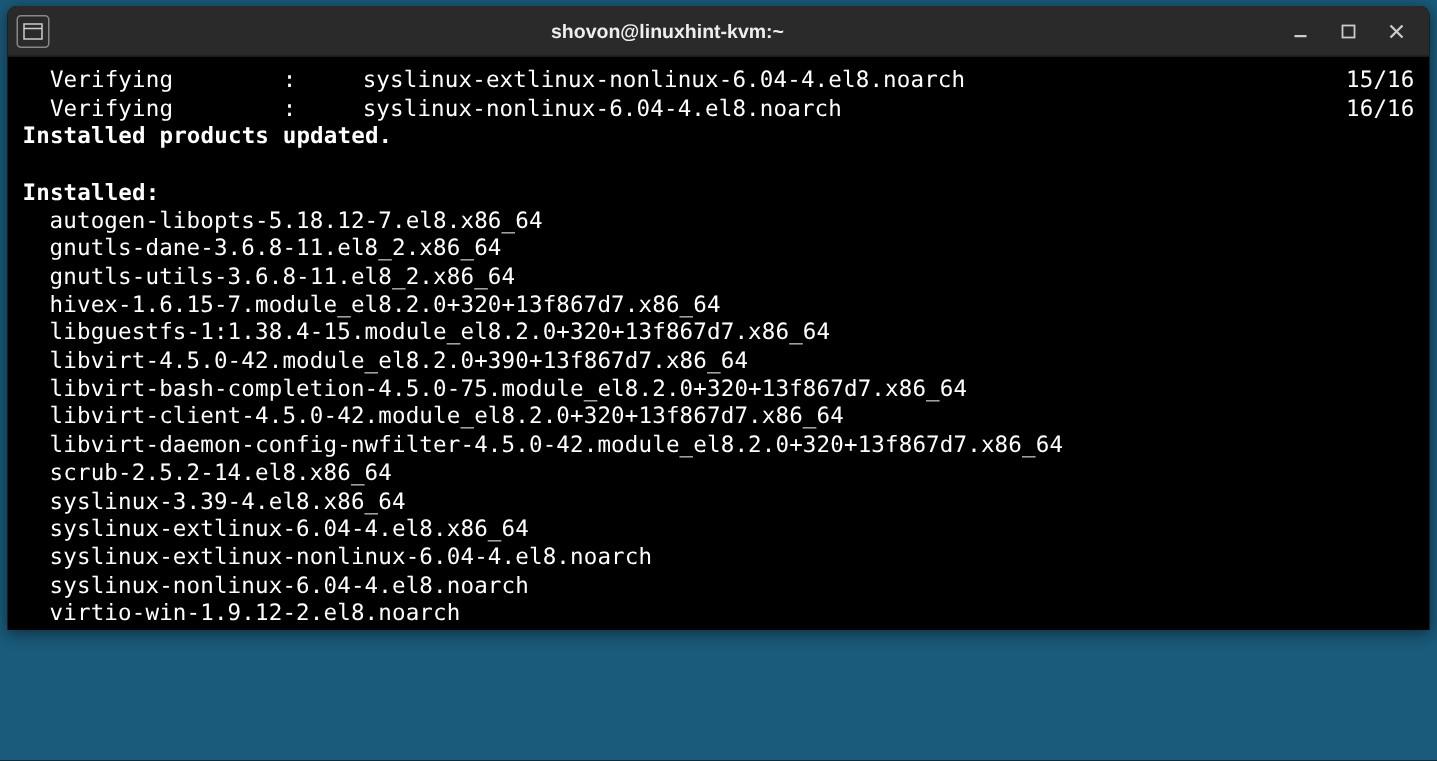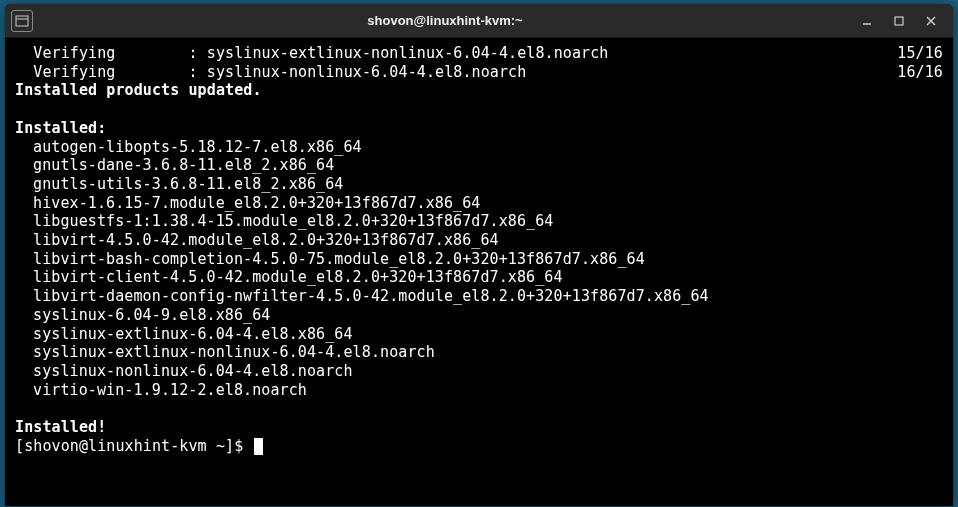--- a/index.html
+++ b/index.html
@@ -9,21 +9,21 @@
     }
     body {
       width: 958px;
       height: 507px;
       background: #1a5a7a;
       font-family: -apple-system, BlinkMacSystemFont, sans-serif;
       overflow: hidden;
     }
     .window {
       width: 948px;
-      height: 502px;
+      height: 416px;
       margin: 4px auto;
       background: #000000;
       border-radius: 6px 6px 0 0;
       overflow: hidden;
       box-shadow: 0 2px 10px rgba(0,0,0,0.5);
     }
     .titlebar {
       height: 34px;
       background: #2a2a2a;
       display: flex;
@@ -68,20 +68,21 @@
     .terminal {
       padding: 6px 10px;
       font-family: "DejaVu Sans Mono", "Liberation Mono", Consolas, monospace;
       font-size: 15px;
       line-height: 18.7px;
       color: #ffffff;
       letter-spacing: 0.1px;
     }
     .verify-line {
       display: flex;
+      gap: 35px;
     }
     .verify-label {
       white-space: pre;
     }
     .verify-pkg {
       white-space: pre;
     }
     .verify-count {
       margin-left: auto;
       white-space: pre;
@@ -155,25 +156,26 @@
       <span class="verify-count">16/16</span>
     </div>
     <div class="plain-line">Installed products updated.</div>
     <div class="blank-line"></div>
     <div class="plain-line">Installed:</div>
     <div class="installed-item">autogen-libopts-5.18.12-7.el8.x86_64</div>
     <div class="installed-item">gnutls-dane-3.6.8-11.el8_2.x86_64</div>
     <div class="installed-item">gnutls-utils-3.6.8-11.el8_2.x86_64</div>
     <div class="installed-item">hivex-1.6.15-7.module_el8.2.0+320+13f867d7.x86_64</div>
     <div class="installed-item">libguestfs-1:1.38.4-15.module_el8.2.0+320+13f867d7.x86_64</div>
-    <div class="installed-item">libvirt-4.5.0-42.module_el8.2.0+320+13f867d7.x86_64</div>
+    <div class="installed-item">libvirt-4.5.0-42.module_el8.2.0+390+13f867d7.x86_64</div>
     <div class="installed-item">libvirt-bash-completion-4.5.0-75.module_el8.2.0+320+13f867d7.x86_64</div>
     <div class="installed-item">libvirt-client-4.5.0-42.module_el8.2.0+320+13f867d7.x86_64</div>
     <div class="installed-item">libvirt-daemon-config-nwfilter-4.5.0-42.module_el8.2.0+320+13f867d7.x86_64</div>
-    <div class="installed-item">syslinux-6.04-9.el8.x86_64</div>
+    <div class="installed-item">scrub-2.5.2-14.el8.x86_64</div>
+    <div class="installed-item">syslinux-3.39-4.el8.x86_64</div>
     <div class="installed-item">syslinux-extlinux-6.04-4.el8.x86_64</div>
     <div class="installed-item">syslinux-extlinux-nonlinux-6.04-4.el8.noarch</div>
     <div class="installed-item">syslinux-nonlinux-6.04-4.el8.noarch</div>
     <div class="installed-item">virtio-win-1.9.12-2.el8.noarch</div>
     <div class="blank-line"></div>
     <div class="plain-line">Installed!</div>
     <div class="prompt-line">
       <span>[shovon@linuxhint-kvm ~]$ </span><span class="cursor"></span>
     </div>
   </div>

